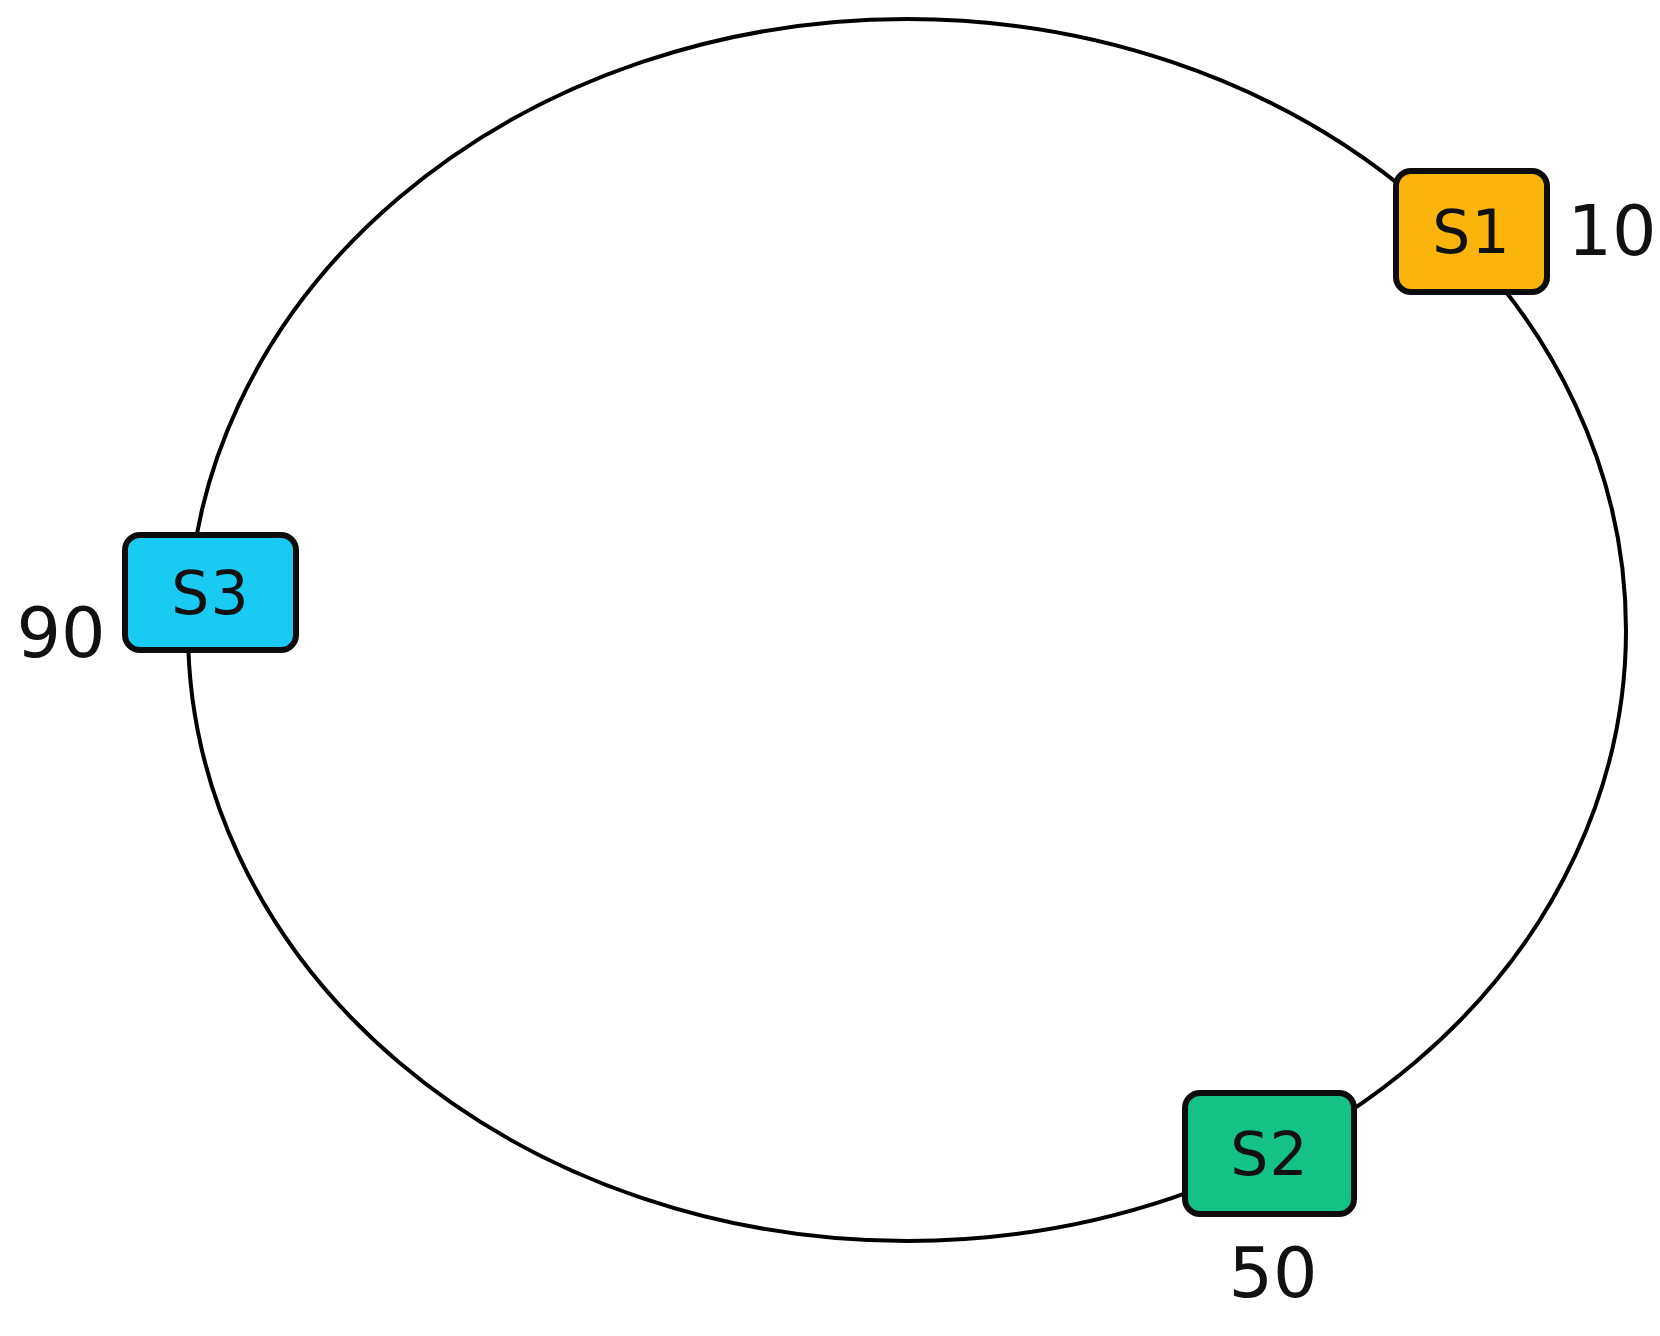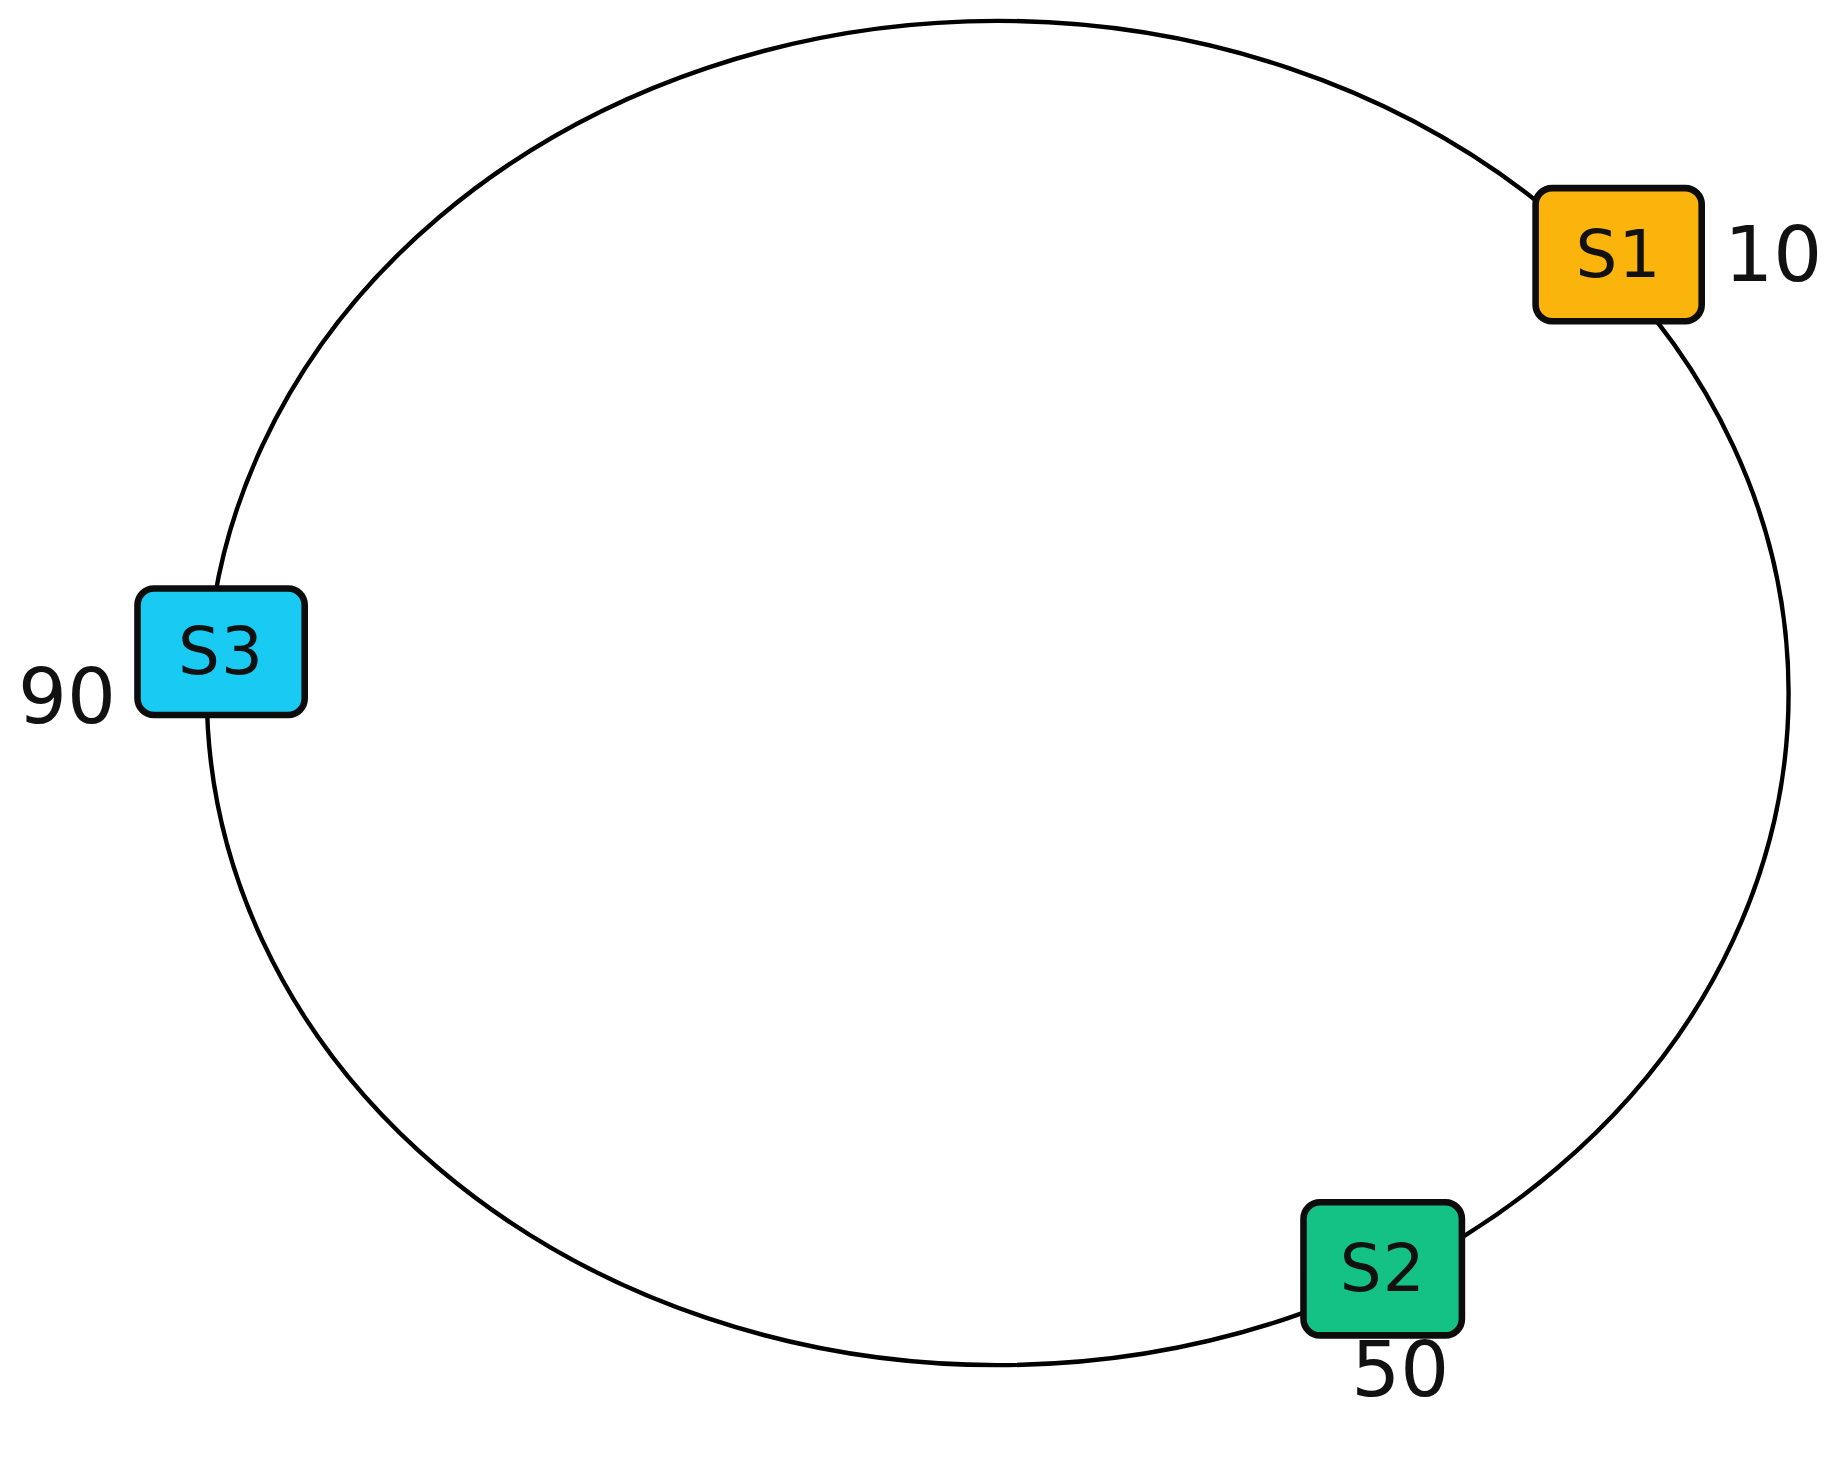--- a/index.html
+++ b/index.html
@@ -30,33 +30,33 @@
     border-radius: 18px;
     display: flex;
     align-items: center;
     justify-content: center;
     font-size: 60px;
     font-weight: 500;
     color: #111111;
     letter-spacing: 1px;
   }
   .node-s1 { left: 1393px; top: 168px;  width: 157px; height: 127px; }
-  .node-s2 { left: 1182px; top: 1090px; width: 150px; height: 127px; }
-  .node-s3 { left: 122px;  top: 532px;  width: 158px; height: 121px; }
+  .node-s2 { left: 1182px; top: 1090px; width: 175px; height: 127px; }
+  .node-s3 { left: 122px;  top: 532px;  width: 177px; height: 121px; }
   .pos-label {
     position: absolute;
     font-size: 70px;
     font-weight: 500;
     color: #111111;
     line-height: 74px;
     text-align: center;
   }
   .pos-label-10 { left: 1562px; top: 194px;  width: 100px; }
   .pos-label-90 { left: 8px;    top: 564px;  width: 106px; margin-top: 32px; }
-  .pos-label-50 { left: 1203px; top: 1208px; width: 140px; }
+  .pos-label-50 { left: 1203px; top: 1236px; width: 140px; }
 </style>
 </head>
 <body>
 
 <div class="canvas">
 
   <svg class="ring-svg" viewBox="0 0 1660 1336" xmlns="http://www.w3.org/2000/svg">
     <ellipse cx="907" cy="630" rx="719" ry="611" fill="none" stroke="#000000" stroke-width="4"></ellipse>
   </svg>
 

